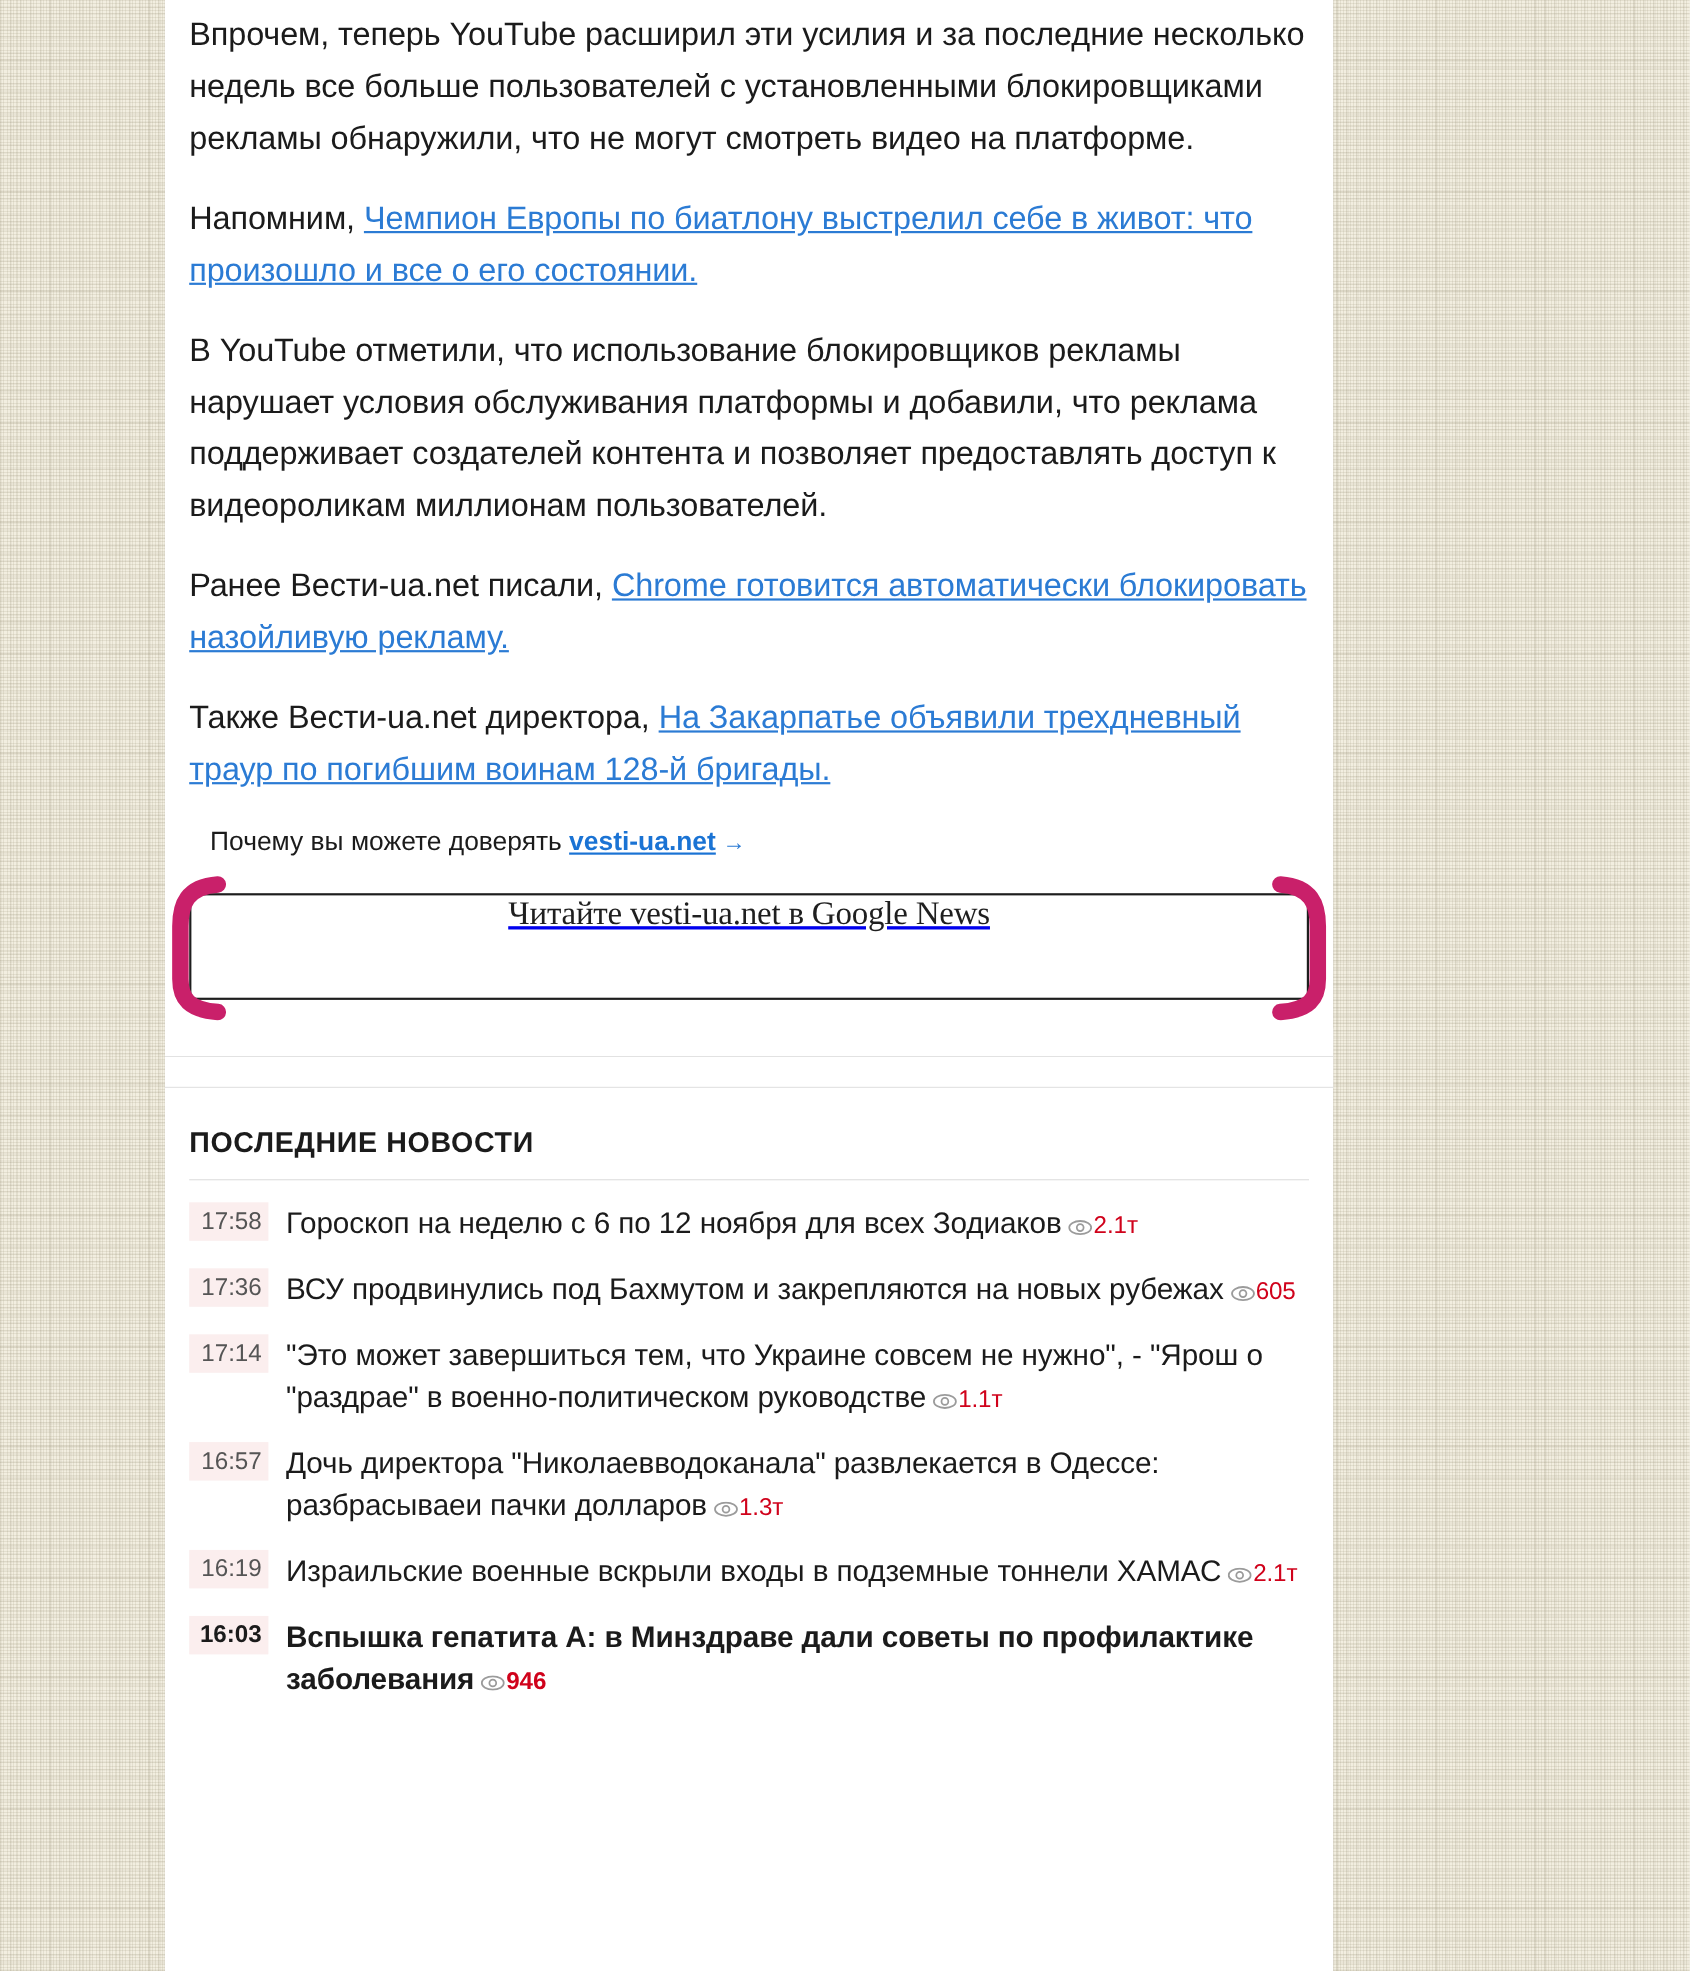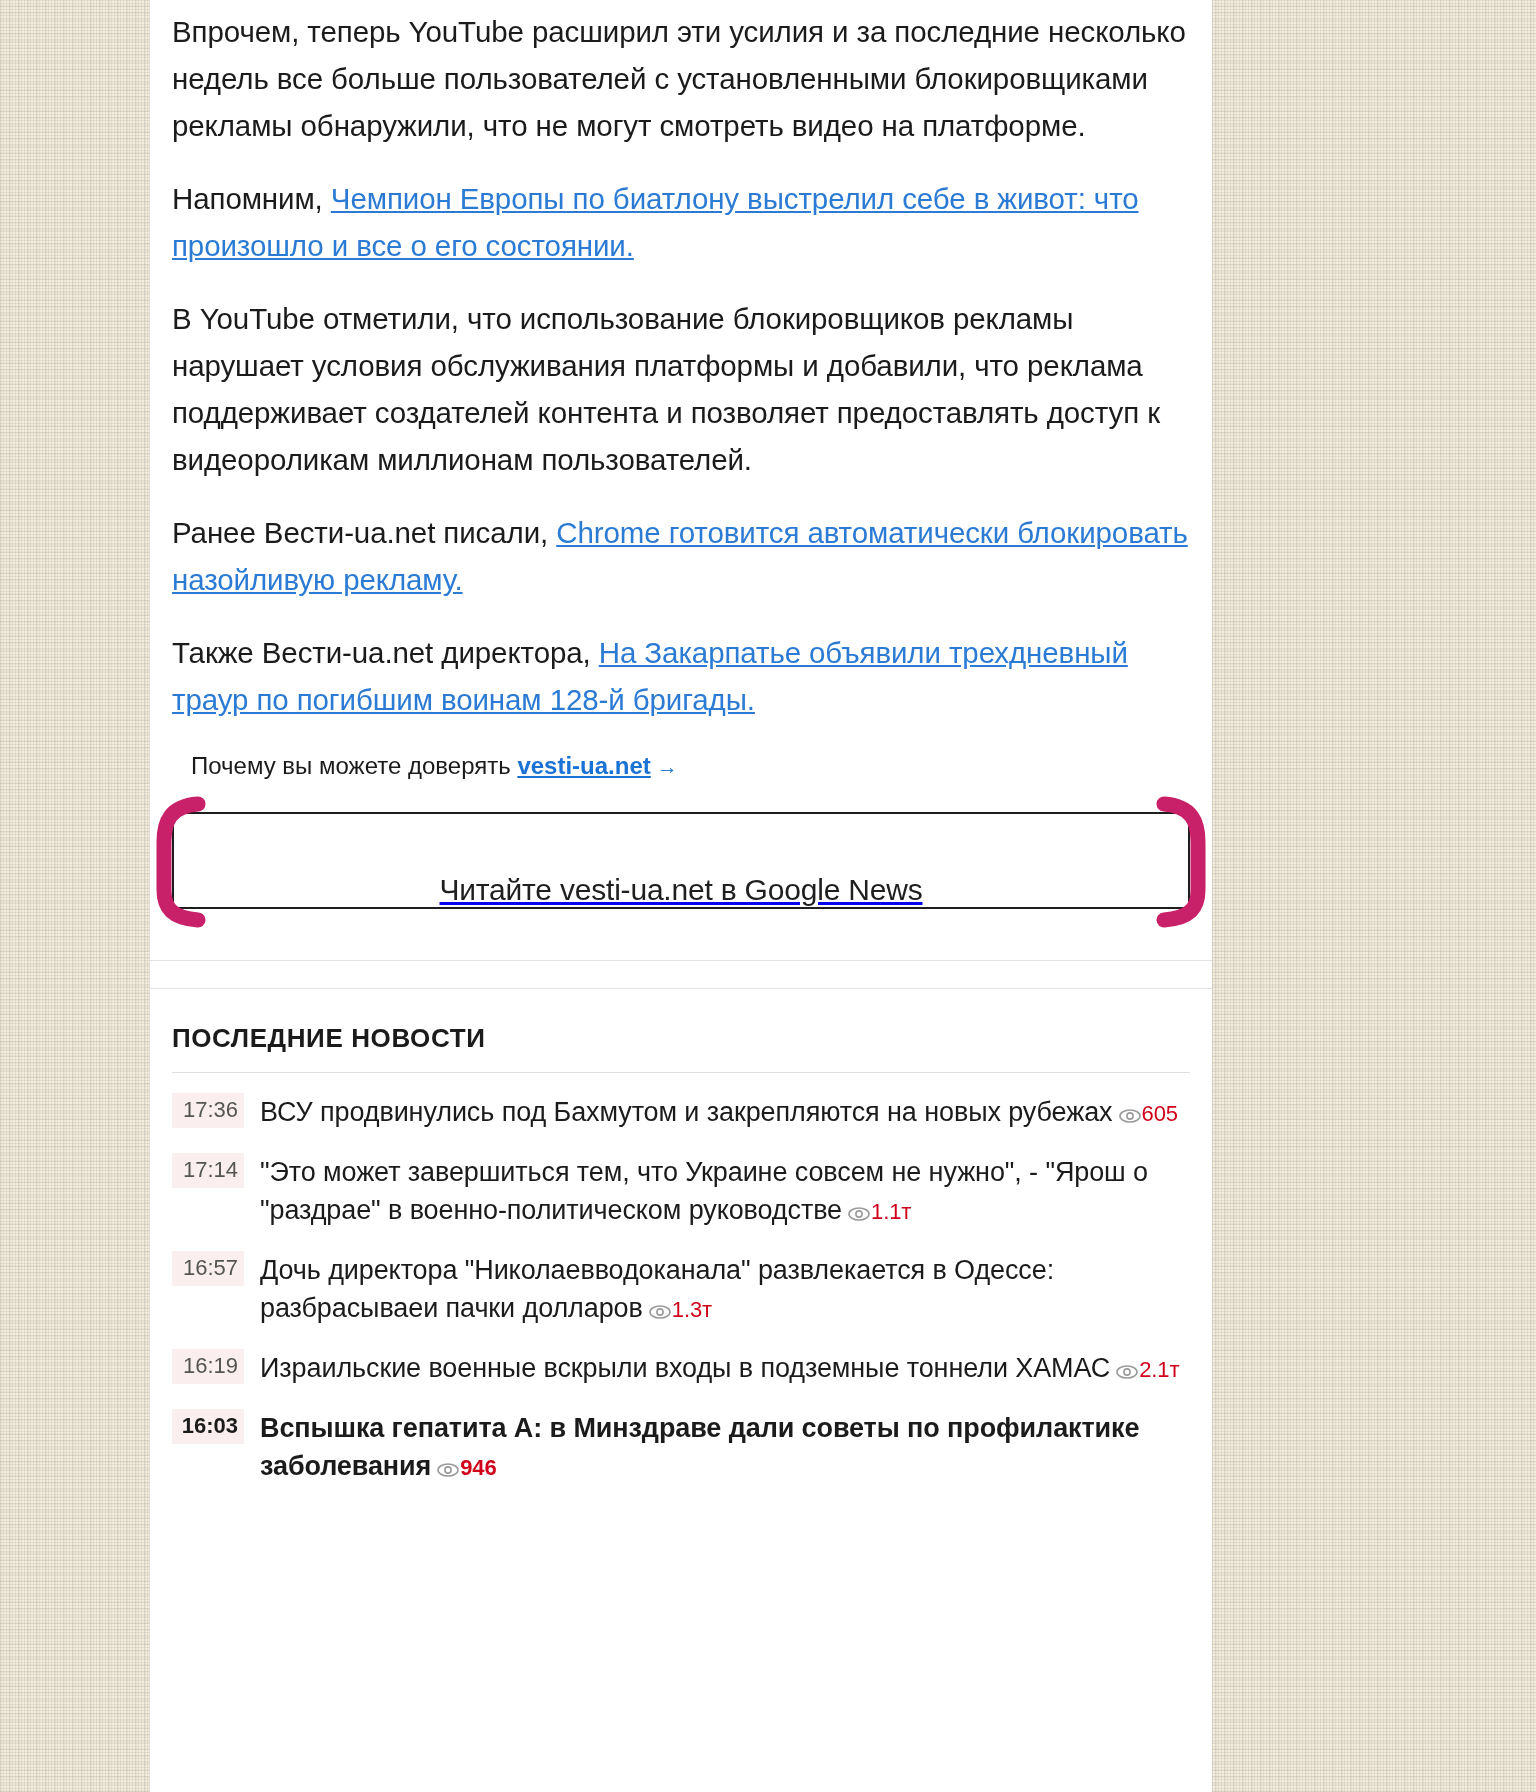--- a/index.html
+++ b/index.html
@@ -60,24 +60,25 @@
     position:relative;
     margin:28px 0 0 0;
     padding:0 0 0 0;
   }
   .gn-button {
     position:relative;
     margin:0 22px;
     height:97px;
     border:2px solid #1e1e1e;
     display:flex;
-    align-items:flex-end;
+    align-items:flex-start;
     justify-content:center;
     background:#fff;
     z-index:2;
+    font-family:Liberation Serif, serif;
   }
   .gn-button span {
     font-size:30px;
     color:#1f1f1f;
     letter-spacing:-0.2px;
   }
   .bracket {
     position:absolute;
     top:-16px;
     width:52px;
@@ -202,20 +203,27 @@
 
   <div class="spacer-strip"></div>
   <div class="spacer-strip2"></div>
 
   <div class="news-block">
     <div class="news-title">ПОСЛЕДНИЕ НОВОСТИ</div>
     <div class="news-sep"></div>
 
     <ul class="news-list">
 
+      <li class="news-item">
+        <span class="news-time">17:58</span>
+        <span class="news-text"><span>Гороскоп на неделю с 6 по 12 ноября для всех Зодиаков</span><span class="eye"><svg width="22" height="14" viewBox="0 0 22 14">
+                <ellipse cx="11" cy="7" rx="10" ry="6" fill="none" stroke="#9b9b9b" stroke-width="1.6"></ellipse>
+                <circle cx="11" cy="7" r="3.1" fill="none" stroke="#9b9b9b" stroke-width="1.6"></circle>
+              </svg></span><span class="views">2.1т</span></span>
+      </li>
 
       <li class="news-item">
         <span class="news-time">17:36</span>
         <span class="news-text"><span>ВСУ продвинулись под Бахмутом и закрепляются на новых рубежах</span><span class="eye"><svg width="22" height="14" viewBox="0 0 22 14">
                 <ellipse cx="11" cy="7" rx="10" ry="6" fill="none" stroke="#9b9b9b" stroke-width="1.6"></ellipse>
                 <circle cx="11" cy="7" r="3.1" fill="none" stroke="#9b9b9b" stroke-width="1.6"></circle>
               </svg></span><span class="views">605</span></span>
       </li>
 
       <li class="news-item">

